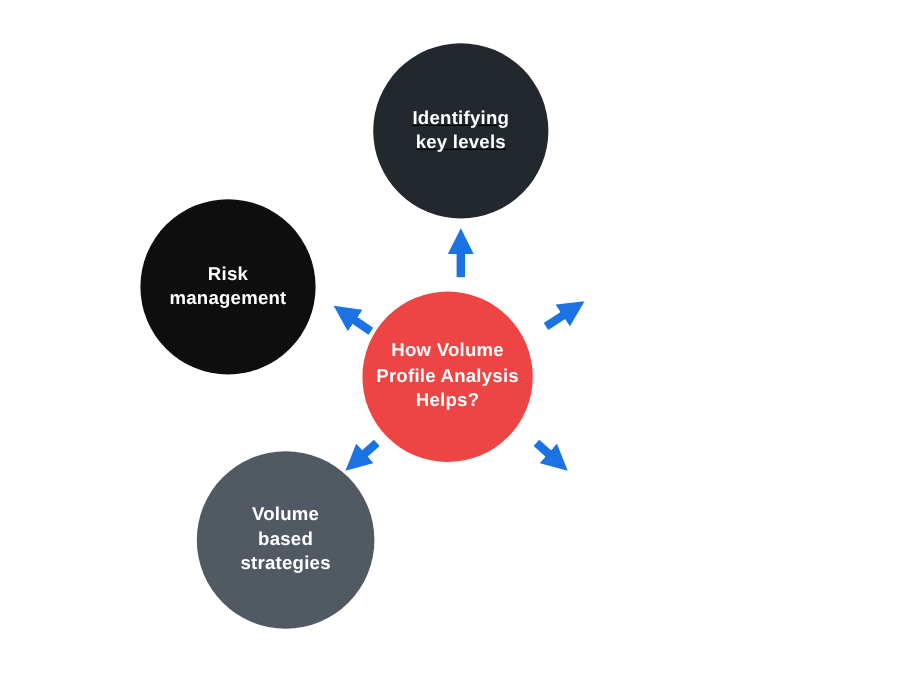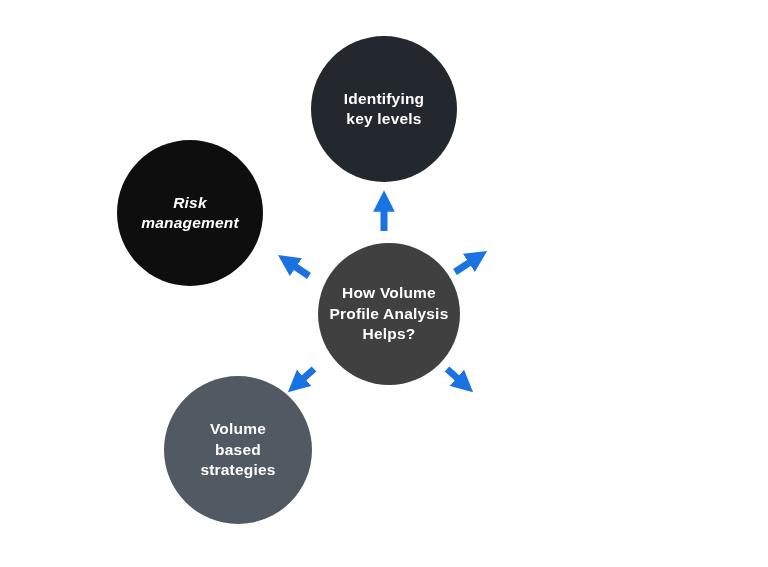--- a/index.html
+++ b/index.html
@@ -25,34 +25,34 @@
   }
   .node-label {
     color: #ffffff;
     font-size: 15.5px;
     font-weight: bold;
     line-height: 1.32;
     letter-spacing: 0.2px;
     white-space: pre-line;
   }
   .node-center {
-    left: 318px; top: 243px;
+    left: 302px; top: 243px;
     width: 142px; height: 142px;
-    background: #404040;
+    background: #ef4444;
   }
   .node-top {
     left: 311px; top: 36px;
     width: 146px; height: 146px;
     background: #23272e;
+    text-decoration: underline;
   }
   .node-left {
-    left: 117px; top: 140px;
+    left: 117px; top: 166px;
     width: 146px; height: 146px;
     background: #0e0e0f;
-    font-style: italic;
   }
   .node-top-right {
     left: 499px; top: 149px;
     width: 146px; height: 146px;
     background: #2a313b;
   }
   .node-bottom-left {
     left: 164px; top: 376px;
     width: 148px; height: 148px;
     background: #515a63;

